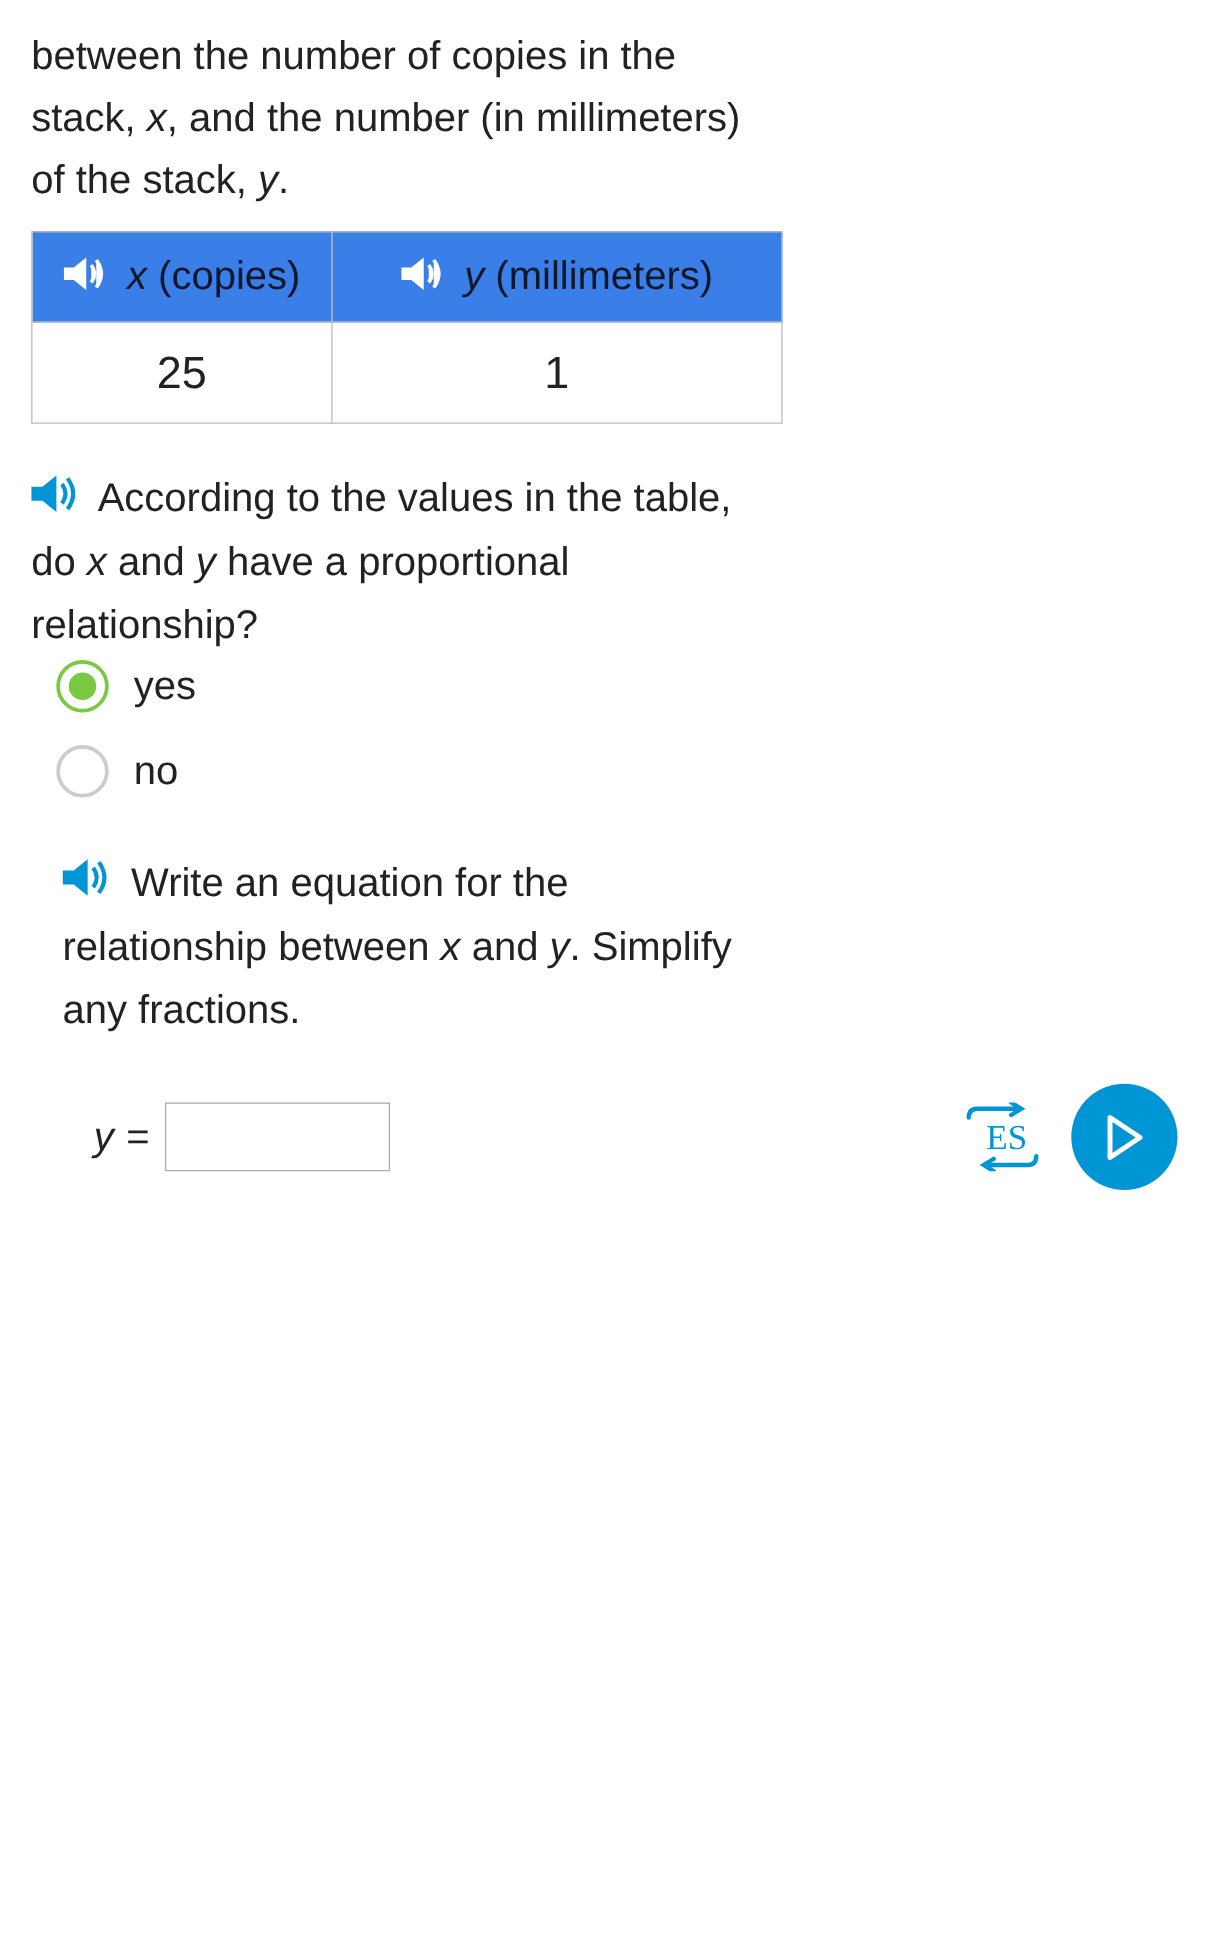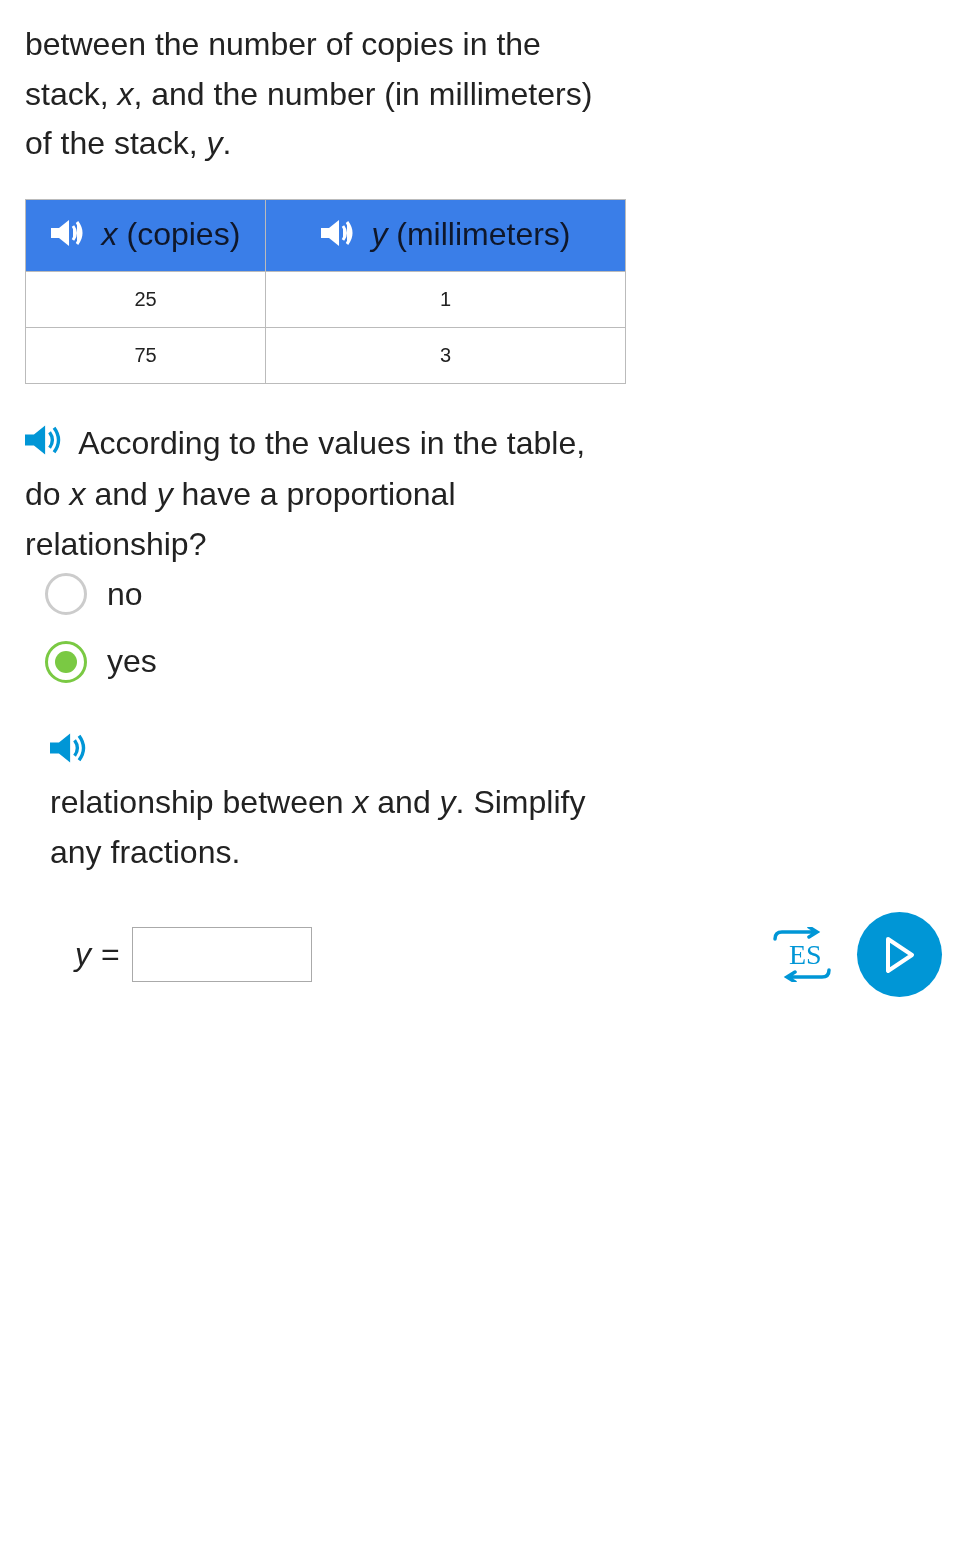--- a/index.html
+++ b/index.html
@@ -10,21 +10,21 @@
     body {
       font-family: Verdana, Geneva, sans-serif;
       font-size: 32px;
       color: #222;
       padding: 20px 25px;
       background: #fff;
       width: 967px;
       line-height: 1.55;
     }
     .problem-text {
-      margin-bottom: 30px;
+      margin-bottom: 16px;
     }
     .italic {
       font-style: italic;
     }
     table {
       border-collapse: collapse;
       margin-bottom: 35px;
     }
     th {
       background: #3a7ee8;
@@ -34,21 +34,21 @@
       border: 1px solid #bbb;
       text-align: center;
     }
     th .italic {
       font-style: italic;
     }
     td {
       border: 1px solid #bbb;
       padding: 12px 20px;
       text-align: center;
-      font-size: 20px;
+      font-size: 36px;
     }
     .col-x { width: 240px; }
     .col-y { width: 360px; }
     .question-text {
     }
     .speaker-icon {
       display: inline-block;
       vertical-align: middle;
       margin-right: 8px;
     }
@@ -174,61 +174,57 @@
         </span>
         <span class="italic">y</span><span> (millimeters)</span>
       </th>
     </tr>
   </thead>
   <tbody>
     <tr>
       <td>25</td>
       <td>1</td>
     </tr>
-    <tr>
-      <td>75</td>
-      <td>3</td>
-    </tr>
   </tbody>
 </table>
 
 <div class="question-text">
   <span class="speaker-icon">
     <svg width="38" height="32" viewBox="0 0 34 28">
         <path d="M0 9 L0 19 L8 19 L18 27 L18 1 L8 9 Z" fill="#0096d6"></path>
         <path d="M22 7 Q27 14 22 21" stroke="#0096d6" stroke-width="3" fill="none"></path>
         <path d="M26 3 Q34 14 26 25" stroke="#0096d6" stroke-width="3" fill="none"></path>
       </svg>
   </span>
   <span>According to the values in the table,</span><br>
   <span>do </span><span class="italic">x</span><span> and </span><span class="italic">y</span><span> have a proportional</span><br>
   <span>relationship?</span>
 </div>
 
 <div class="radio-group">
   <div class="radio-option">
+    <div class="radio-circle selected"></div>
+    <span>yes</span>
+  </div>
+  <div class="radio-option">
     <div class="radio-circle"></div>
     <span>no</span>
-  </div>
-  <div class="radio-option">
-    <div class="radio-circle selected"></div>
-    <span>yes</span>
   </div>
 </div>
 
 <div class="equation-section">
   <div class="equation-prompt">
     <span class="speaker-icon">
       <svg width="38" height="32" viewBox="0 0 34 28">
           <path d="M0 9 L0 19 L8 19 L18 27 L18 1 L8 9 Z" fill="#0096d6"></path>
           <path d="M22 7 Q27 14 22 21" stroke="#0096d6" stroke-width="3" fill="none"></path>
           <path d="M26 3 Q34 14 26 25" stroke="#0096d6" stroke-width="3" fill="none"></path>
         </svg>
     </span>
-    <br>
+    <span>Write an equation for the</span><br>
     <span>relationship between </span><span class="italic">x</span><span> and </span><span class="italic">y</span><span>. Simplify</span><br>
     <span>any fractions.</span>
   </div>
 
   <div class="equation-row">
     <div class="equation-left">
       <span class="equation-label">y</span>
       <span class="equation-equals">=</span>
       <input type="text" class="equation-input" style="">
     </div>

